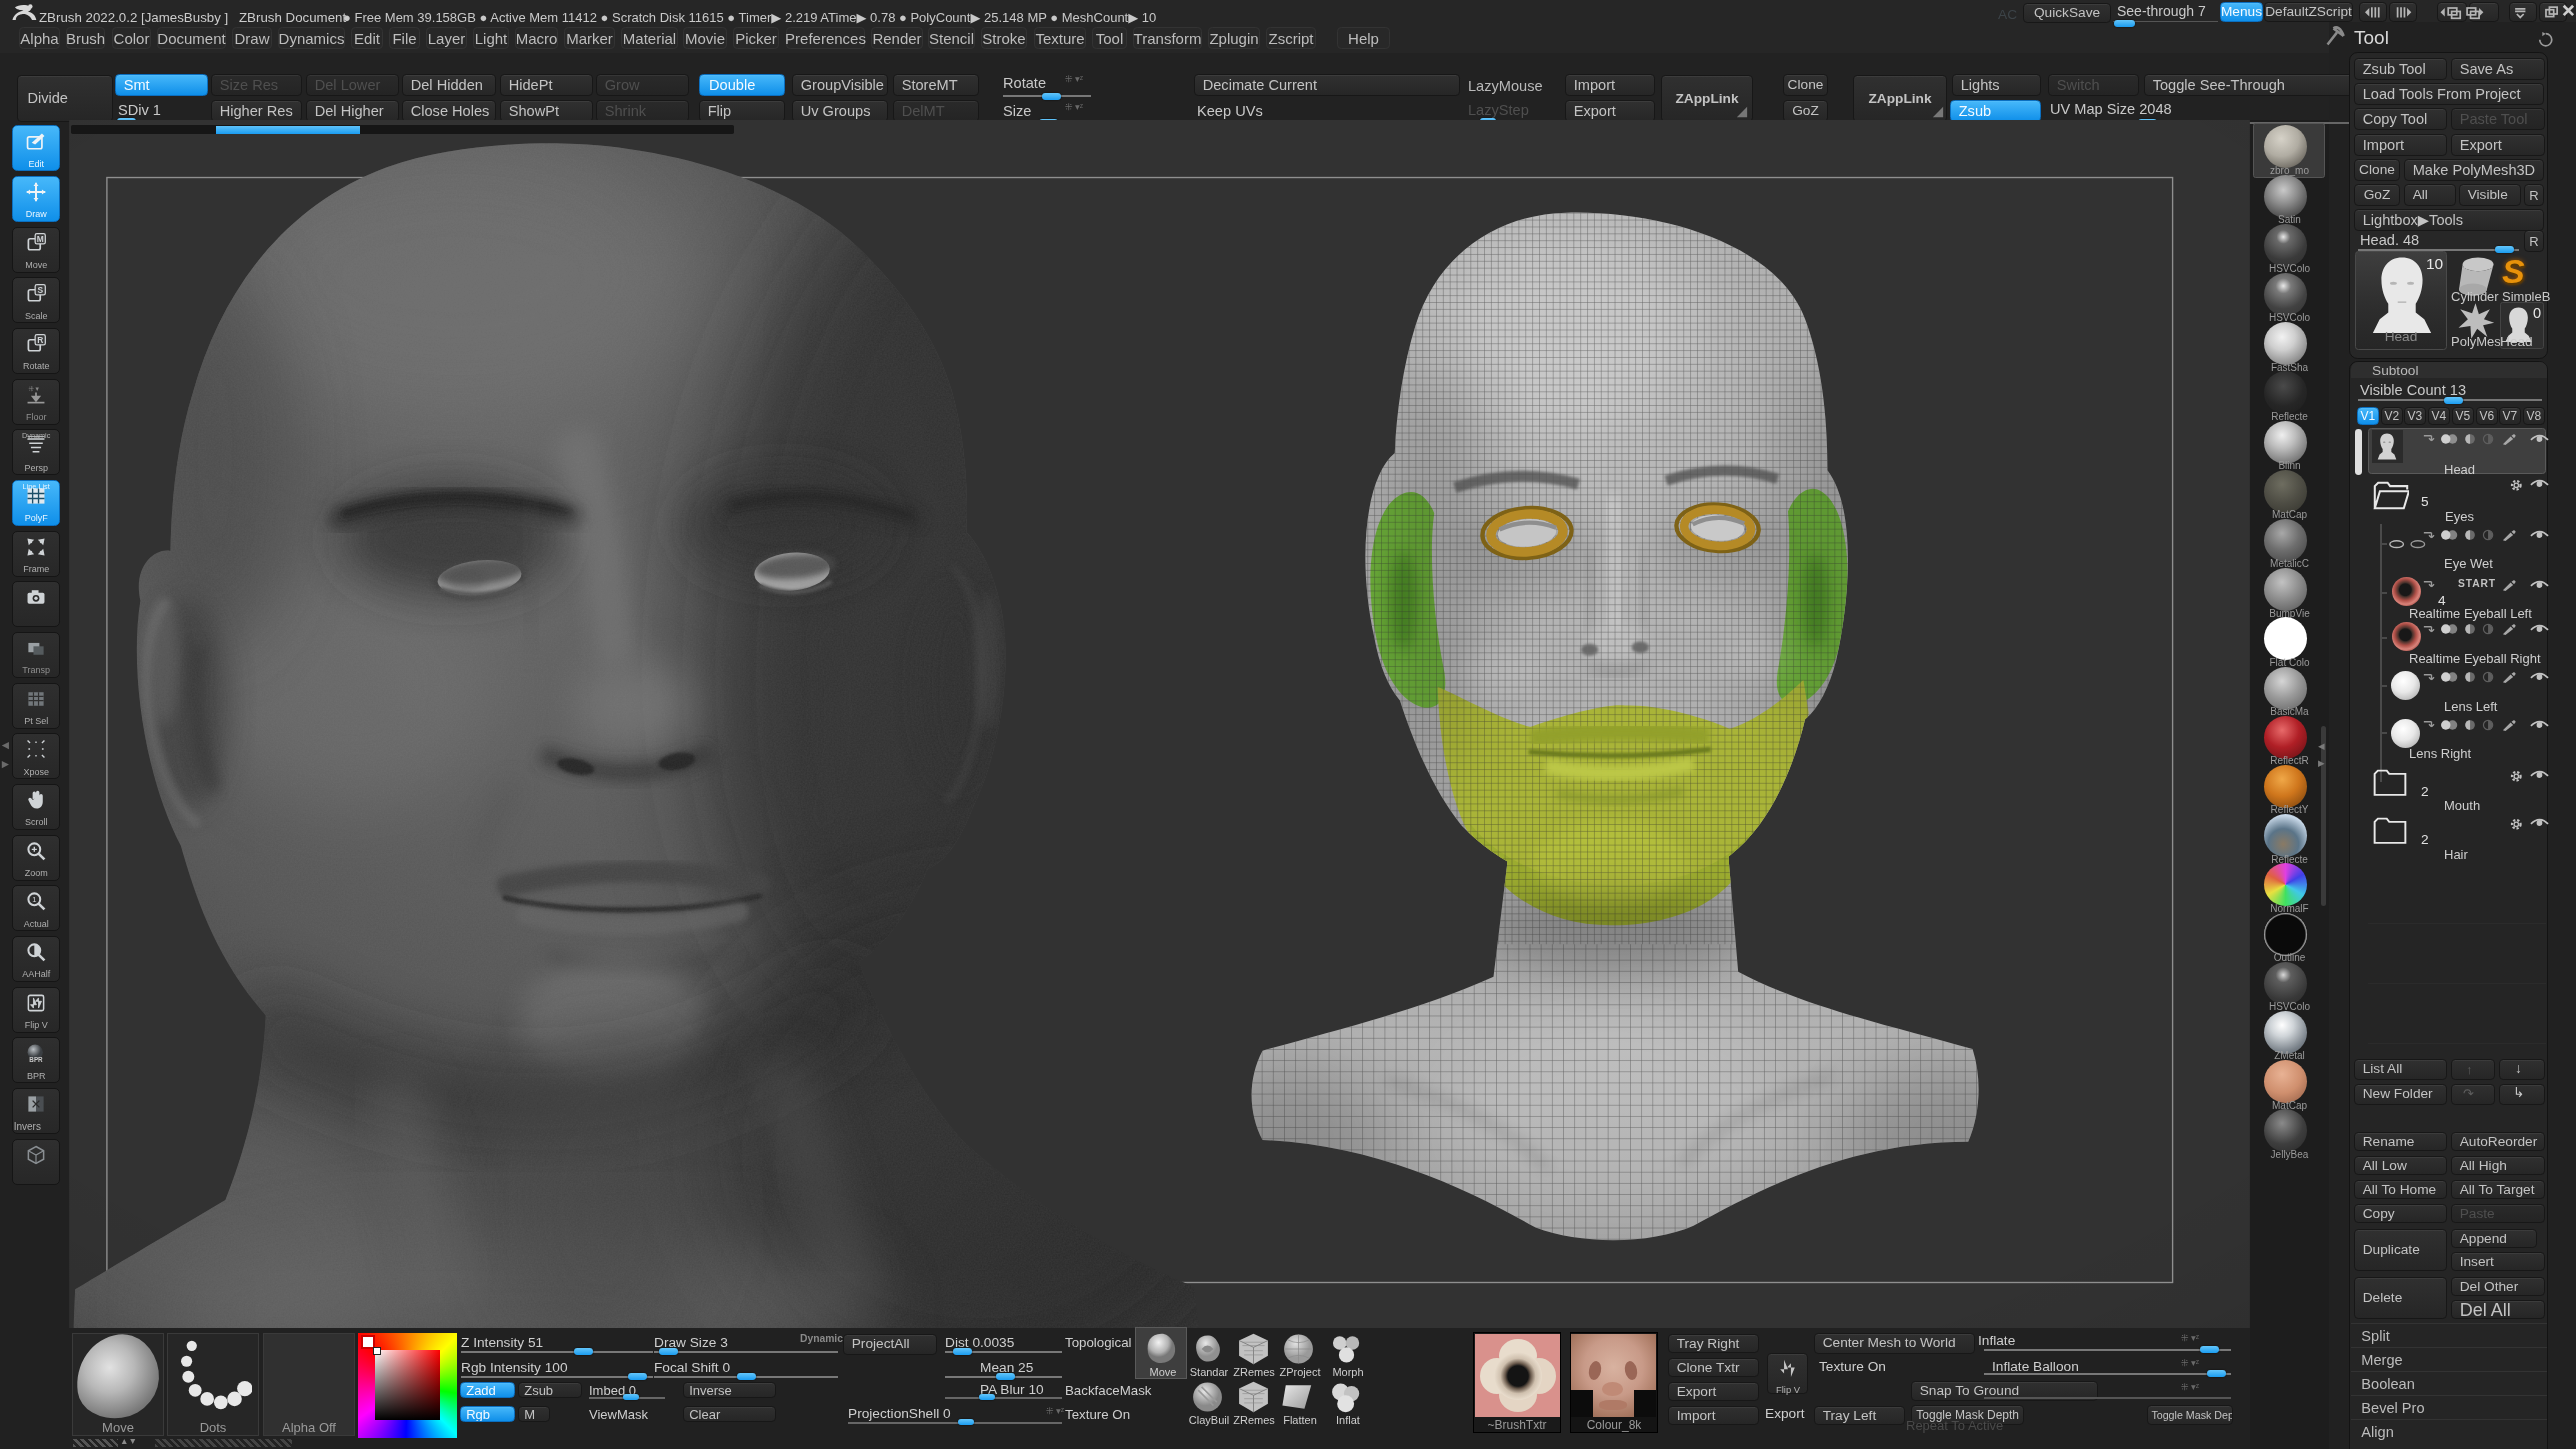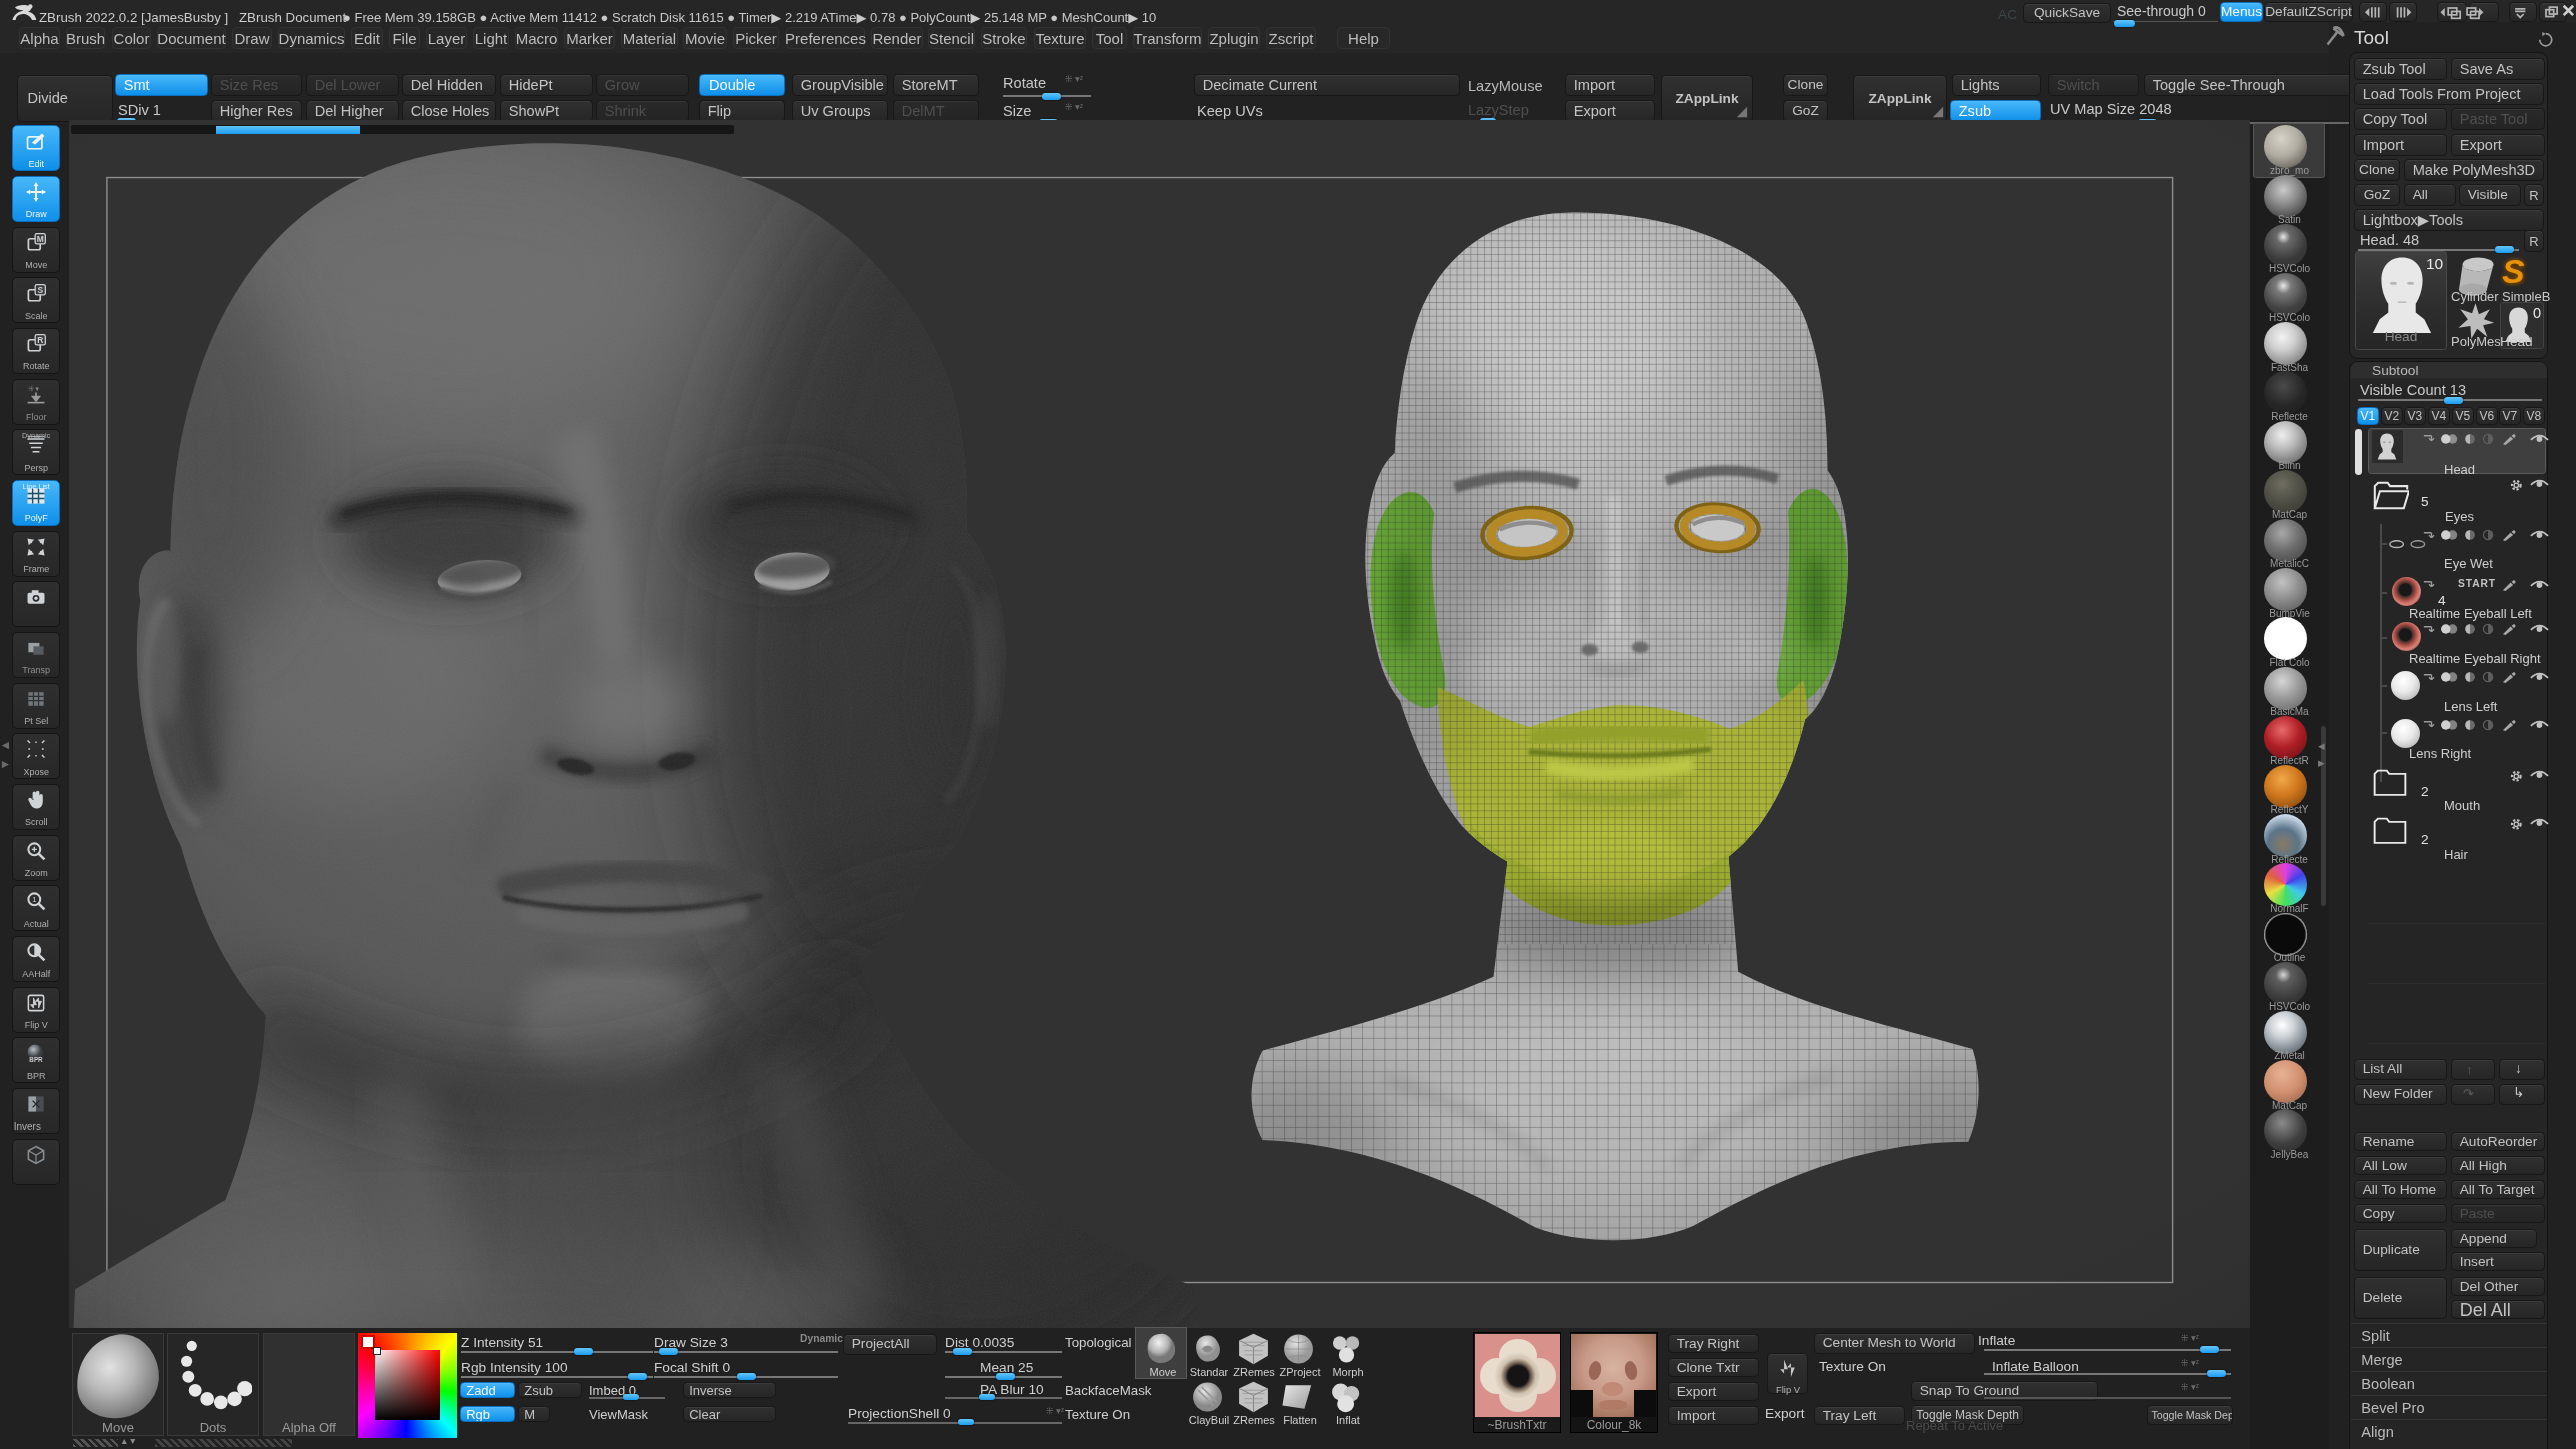--- a/index.html
+++ b/index.html
@@ -23,21 +23,21 @@
 <div style="left:69px;top:1328px;width:2181px;height:121px;background:#212121;"></div>
 <svg style="left:8.6px;top:3.4px;" width="29" height="20.6" viewBox="0 0 34 24">
 <path d="M4 20 C6 12 12 10 17 9 C13 8 9 8 7 5 C10 2 20 1 24 4 C27 6 26 9 22 10 C27 11 31 14 32 20 L27 20 C25 15 20 12 15 13 C10 14 8 16 8 20 Z" fill="#d8d8d8"></path>
 <circle cx="25" cy="4" r="2.6" fill="#d8d8d8"></circle>
   </svg>
 <div class="lb" style="left:39px;top:11px;font-size:13.3px;color:#cccccc;">ZBrush 2022.0.2 [JamesBusby ]</div>
 <div class="lb" style="left:239px;top:11px;font-size:13.3px;color:#cccccc;">ZBrush Document</div>
 <div class="lb" style="left:343px;top:11px;font-size:13px;color:#c9c9c9;">● Free Mem 39.158GB ● Active Mem 11412 ● Scratch Disk 11615 ●  Timer▶ 2.219 ATime▶ 0.78 ● PolyCount▶ 25.148 MP  ● MeshCount▶ 10</div>
 <div class="lb" style="left:1998px;top:7.7px;font-size:13.7px;color:#3c4348;">AC</div>
 <div class="b c" style="left:2023px;top:2.6px;width:88px;height:20px;font-size:13.7px;">QuickSave</div>
-<div class="lb" style="left:2117px;top:4.3px;font-size:14px;color:#c9c9c9;">See-through  0</div>
+<div class="lb" style="left:2117px;top:4.3px;font-size:14px;color:#c9c9c9;">See-through  7</div>
 <div class="tk" style="left:2113px;top:20.6px;width:105px;background:#555;"></div>
 <div class="hd" style="left:2114px;top:20px;width:20.6px;height:6.9px;"></div>
 <div class="b c blue" style="left:2220px;top:1.7px;width:43px;height:20.6px;font-size:13.7px;">Menus</div>
 <div class="b c" style="left:2264px;top:1.7px;width:89px;height:20.6px;font-size:13.7px;">DefaultZScript</div>
 <div class="b c" style="left:2359px;top:1.7px;width:28px;height:20.6px;font-size:14.6px;"></div>
 <div class="b c" style="left:2389px;top:1.7px;width:28px;height:20.6px;font-size:14.6px;"></div>
 <div class="b c" style="left:2437px;top:1.7px;width:30px;height:20.6px;font-size:14.6px;"></div>
 <div class="b c" style="left:2469px;top:1.7px;width:30px;height:20.6px;font-size:14.6px;"></div>
 <div class="b c" style="left:2509px;top:1.7px;width:28px;height:20.6px;font-size:14.6px;"></div>
 <div class="b c" style="left:2539px;top:1.7px;width:28px;height:20.6px;font-size:14.6px;"></div>

